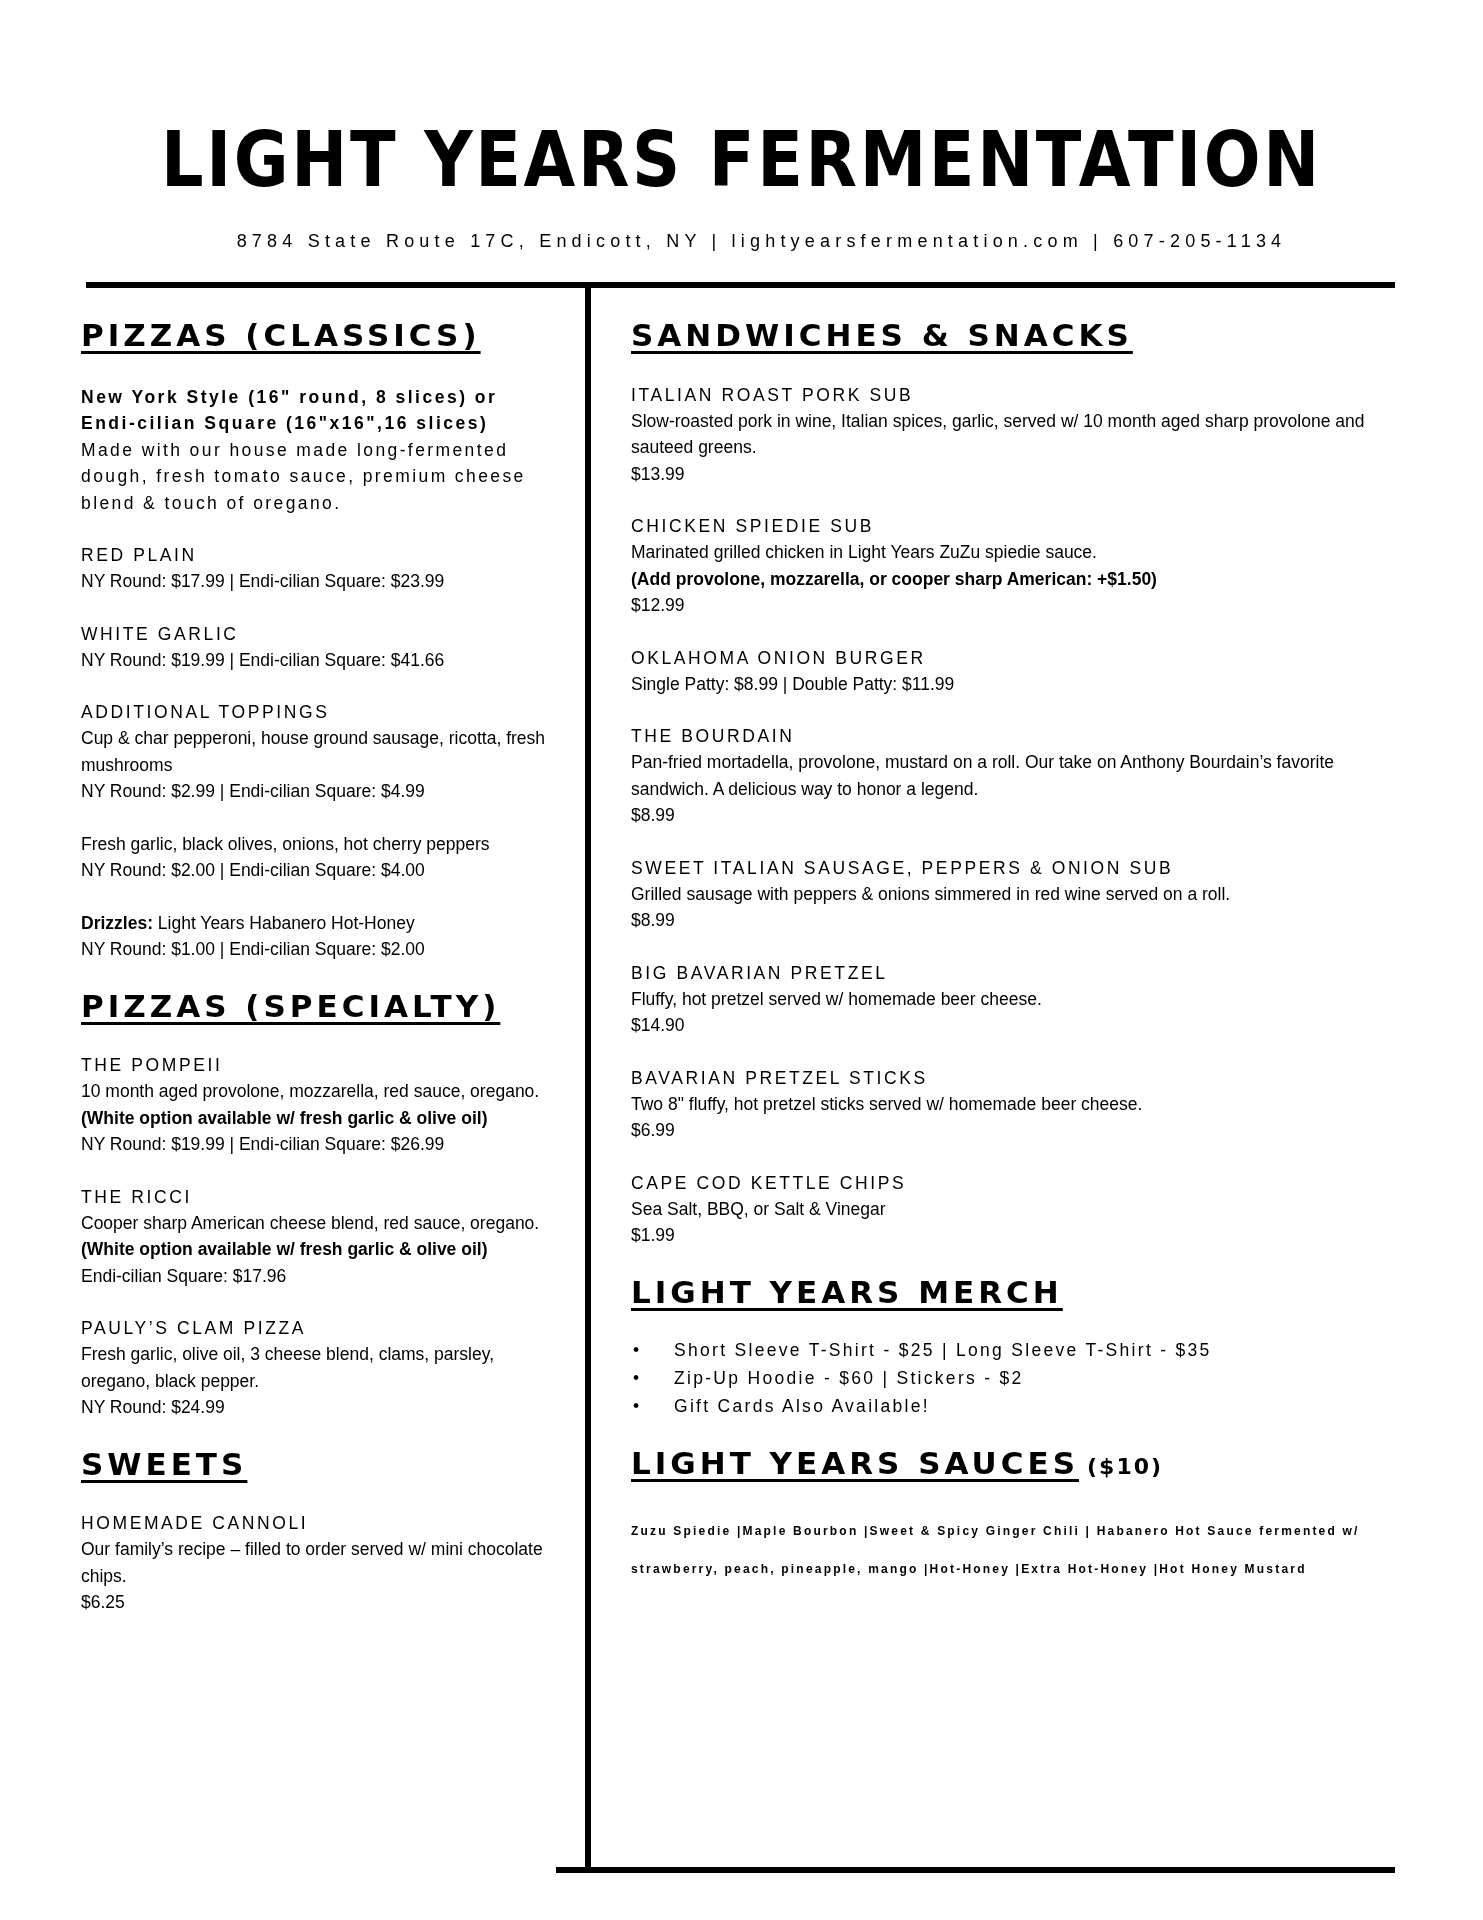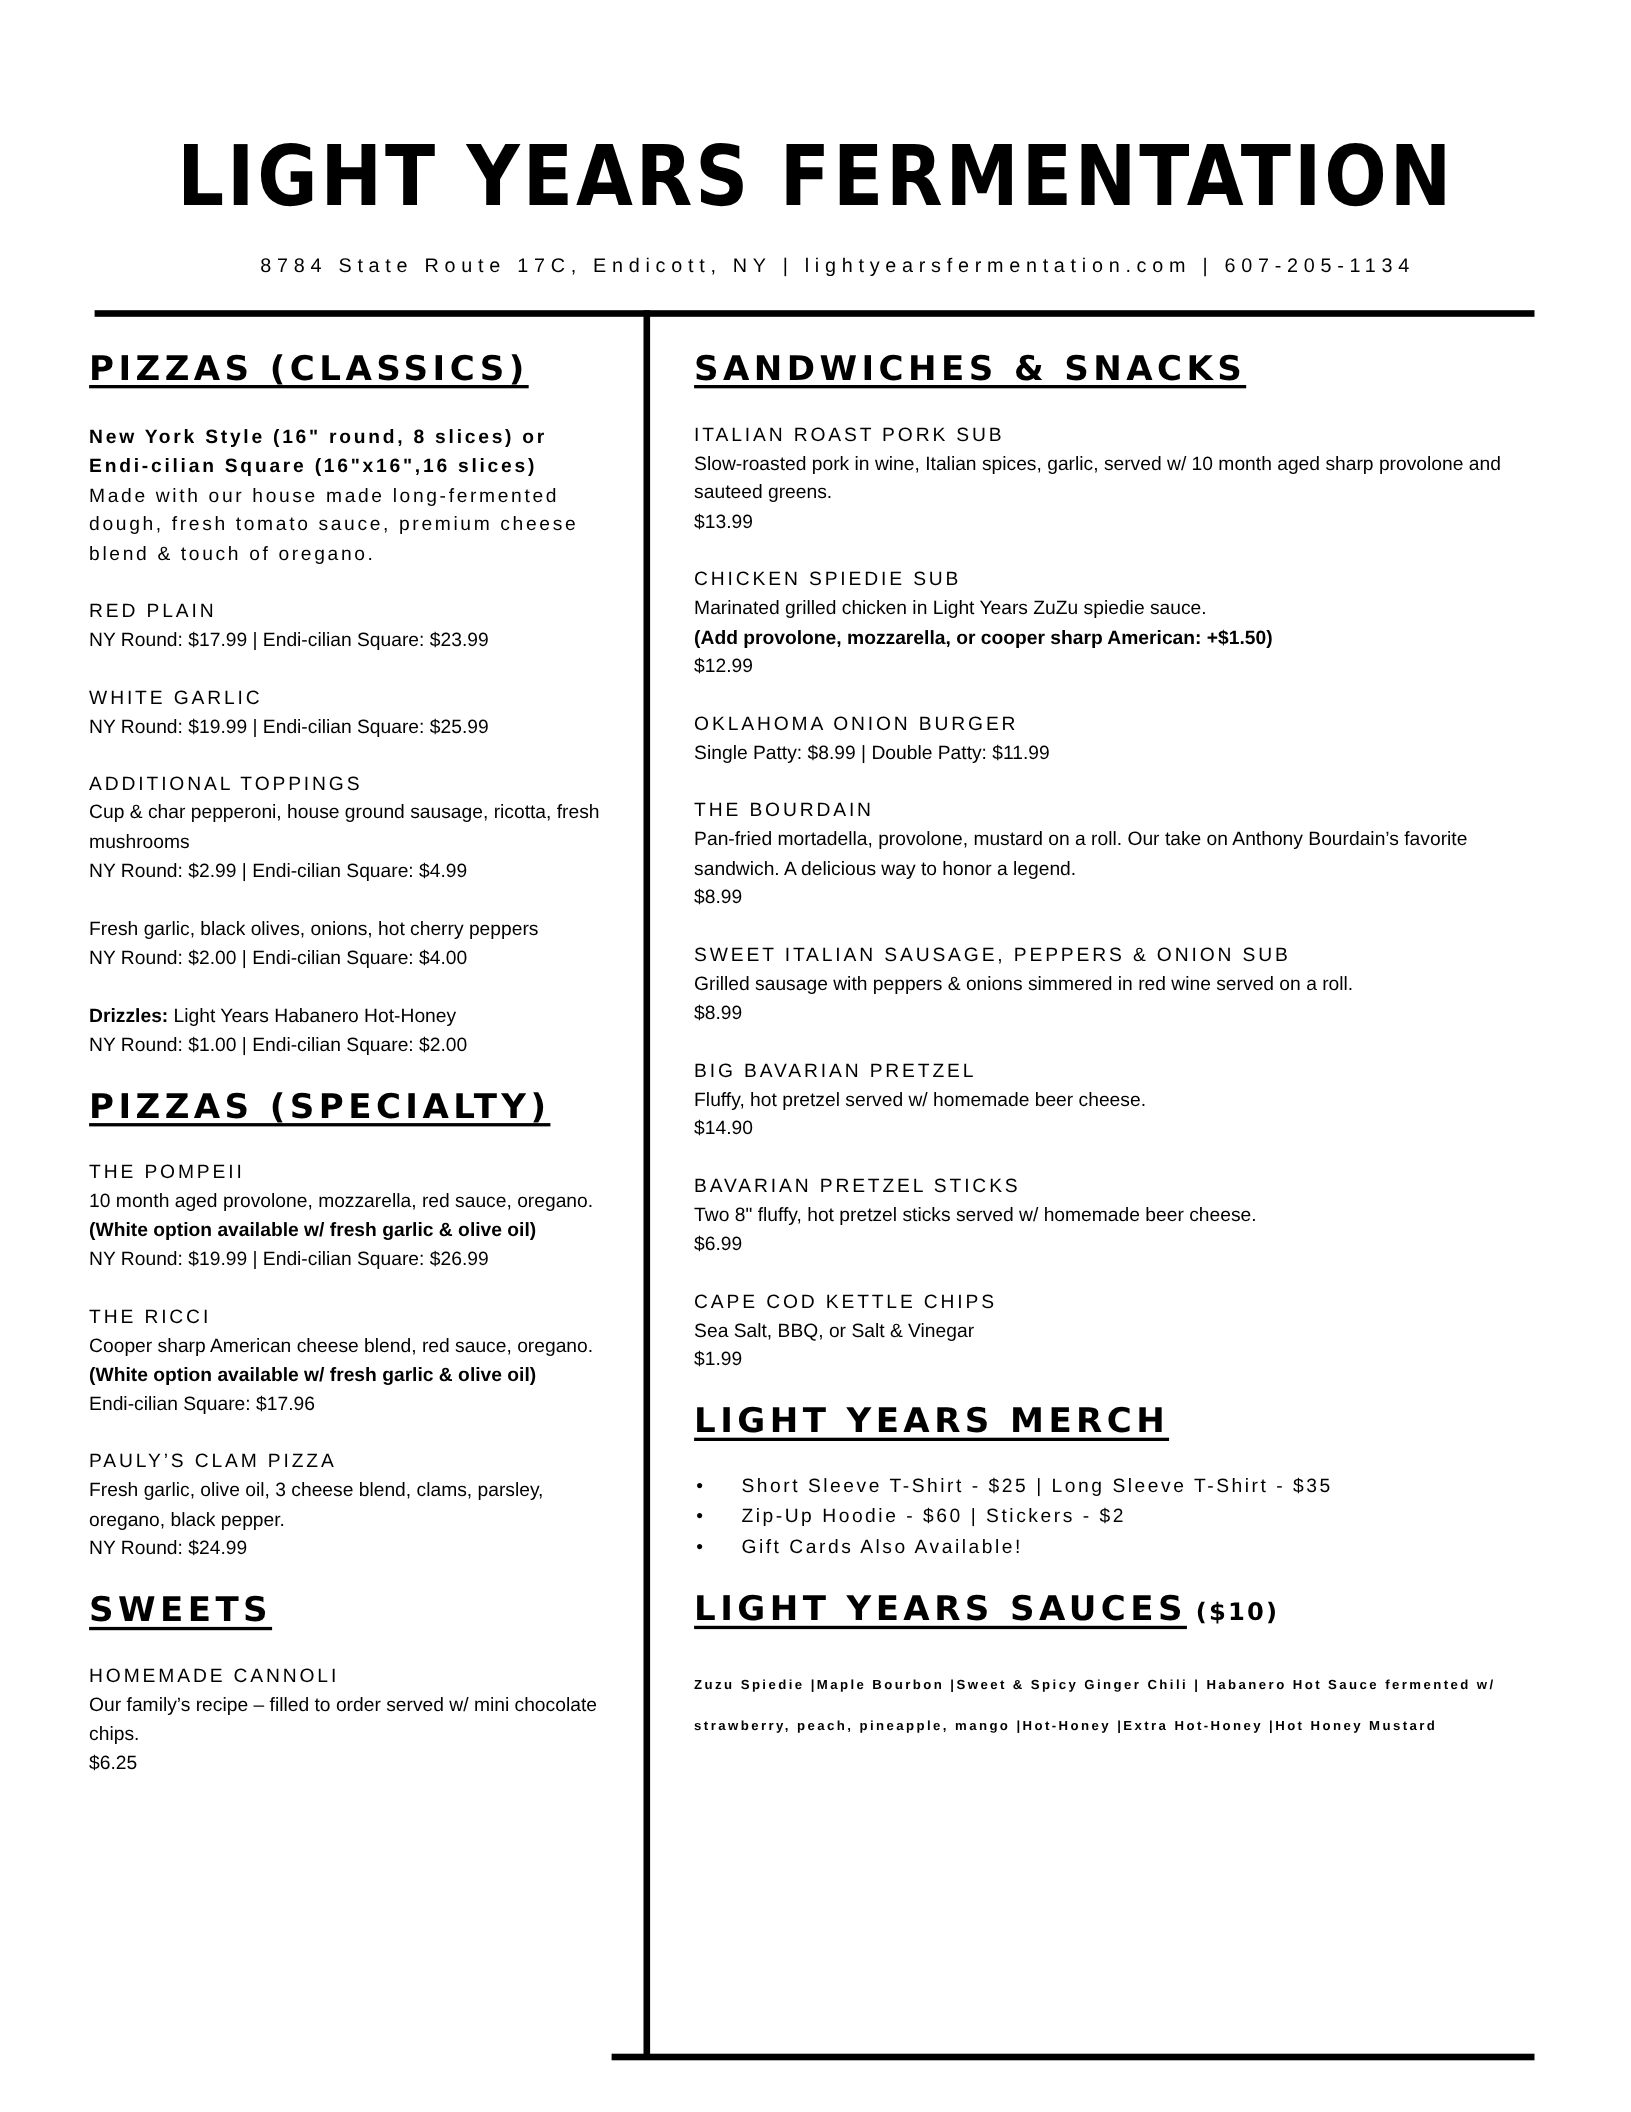--- a/index.html
+++ b/index.html
@@ -62,21 +62,21 @@
       <div class="bold">New York Style (16" round, 8 slices) or</div>
       <div class="bold">Endi-cilian Square (16"x16",16 slices)</div>
       <div>Made with our house made long-fermented dough, fresh tomato sauce, premium cheese blend &amp; touch of oregano.</div>
     </div>
     <div class="item">
       <div class="item-name">RED PLAIN</div>
       <div class="line">NY Round: $17.99 | Endi-cilian Square: $23.99</div>
     </div>
     <div class="item">
       <div class="item-name">WHITE GARLIC</div>
-      <div class="line">NY Round: $19.99 | Endi-cilian Square: $25.99</div>
+      <div class="line">NY Round: $19.99 | Endi-cilian Square: $41.66</div>
     </div>
     <div class="item">
       <div class="item-name">ADDITIONAL TOPPINGS</div>
       <div class="line">Cup &amp; char pepperoni, house ground sausage, ricotta, fresh mushrooms</div>
       <div class="line">NY Round: $2.99 | Endi-cilian Square: $4.99</div>
     </div>
     <div class="item">
       <div class="line">Fresh garlic, black olives, onions, hot cherry peppers</div>
       <div class="line">NY Round: $2.00 | Endi-cilian Square: $4.00</div>
     </div>

